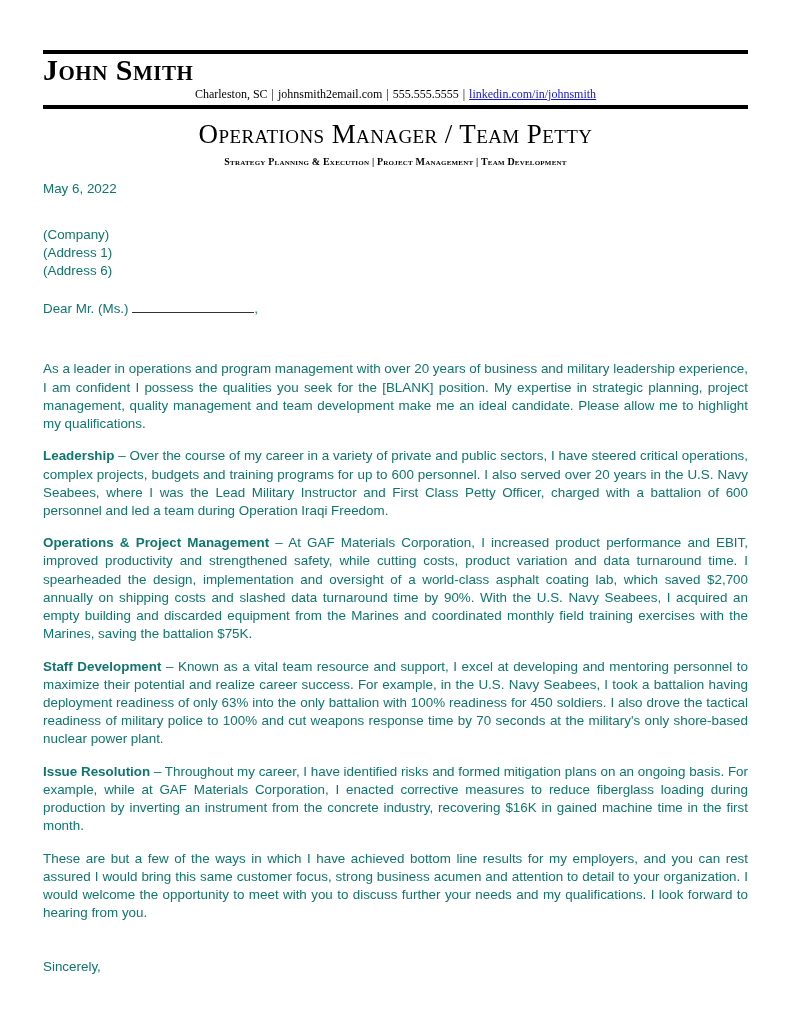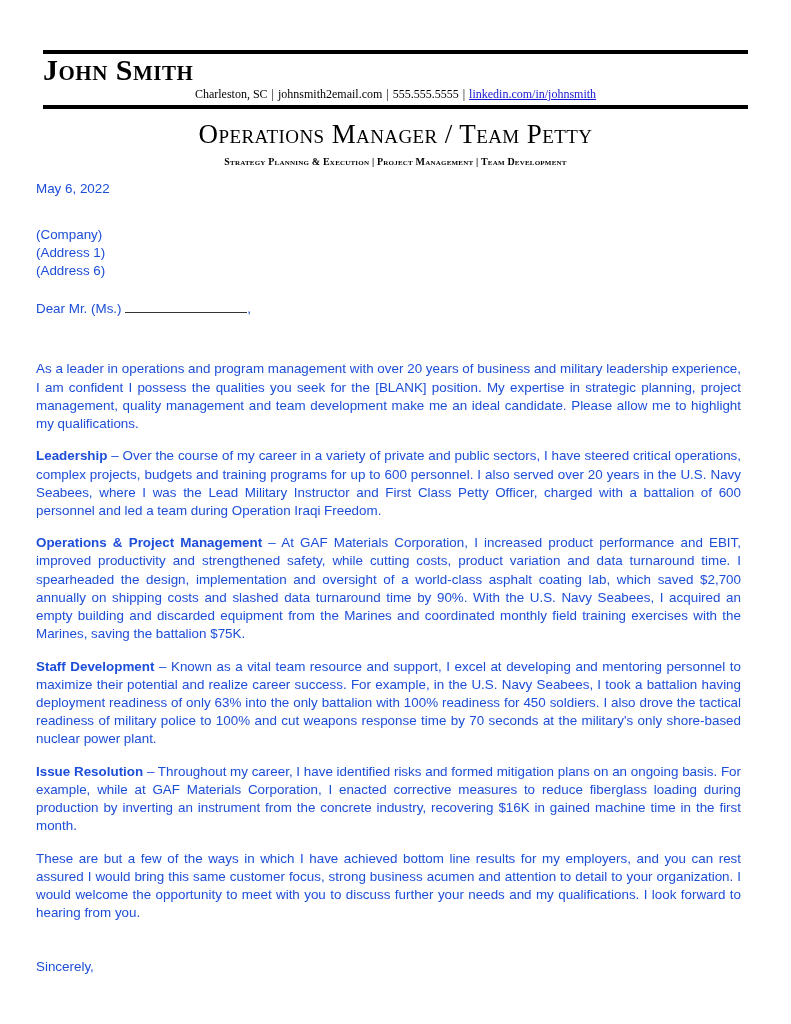--- a/index.html
+++ b/index.html
@@ -89,26 +89,26 @@
     font-size: 10px;
     letter-spacing: 0.2px;
     color: #000000;
     margin-top: 6px;
     line-height: 1.1;
   }
 
   
   .body-area {
     position: absolute;
-    left: 36px;
+    left: 43px;
     top: 180px;
     width: 705px;
     font-size: 13.4px;
     line-height: 1.35;
-    color: #1d4ed8;
+    color: #0f766e;
   }
 
   .date-line {
     margin: 0 0 28px 0;
   }
 
   .recipient {
     margin: 0 0 20px 0;
     line-height: 1.35;
   }

